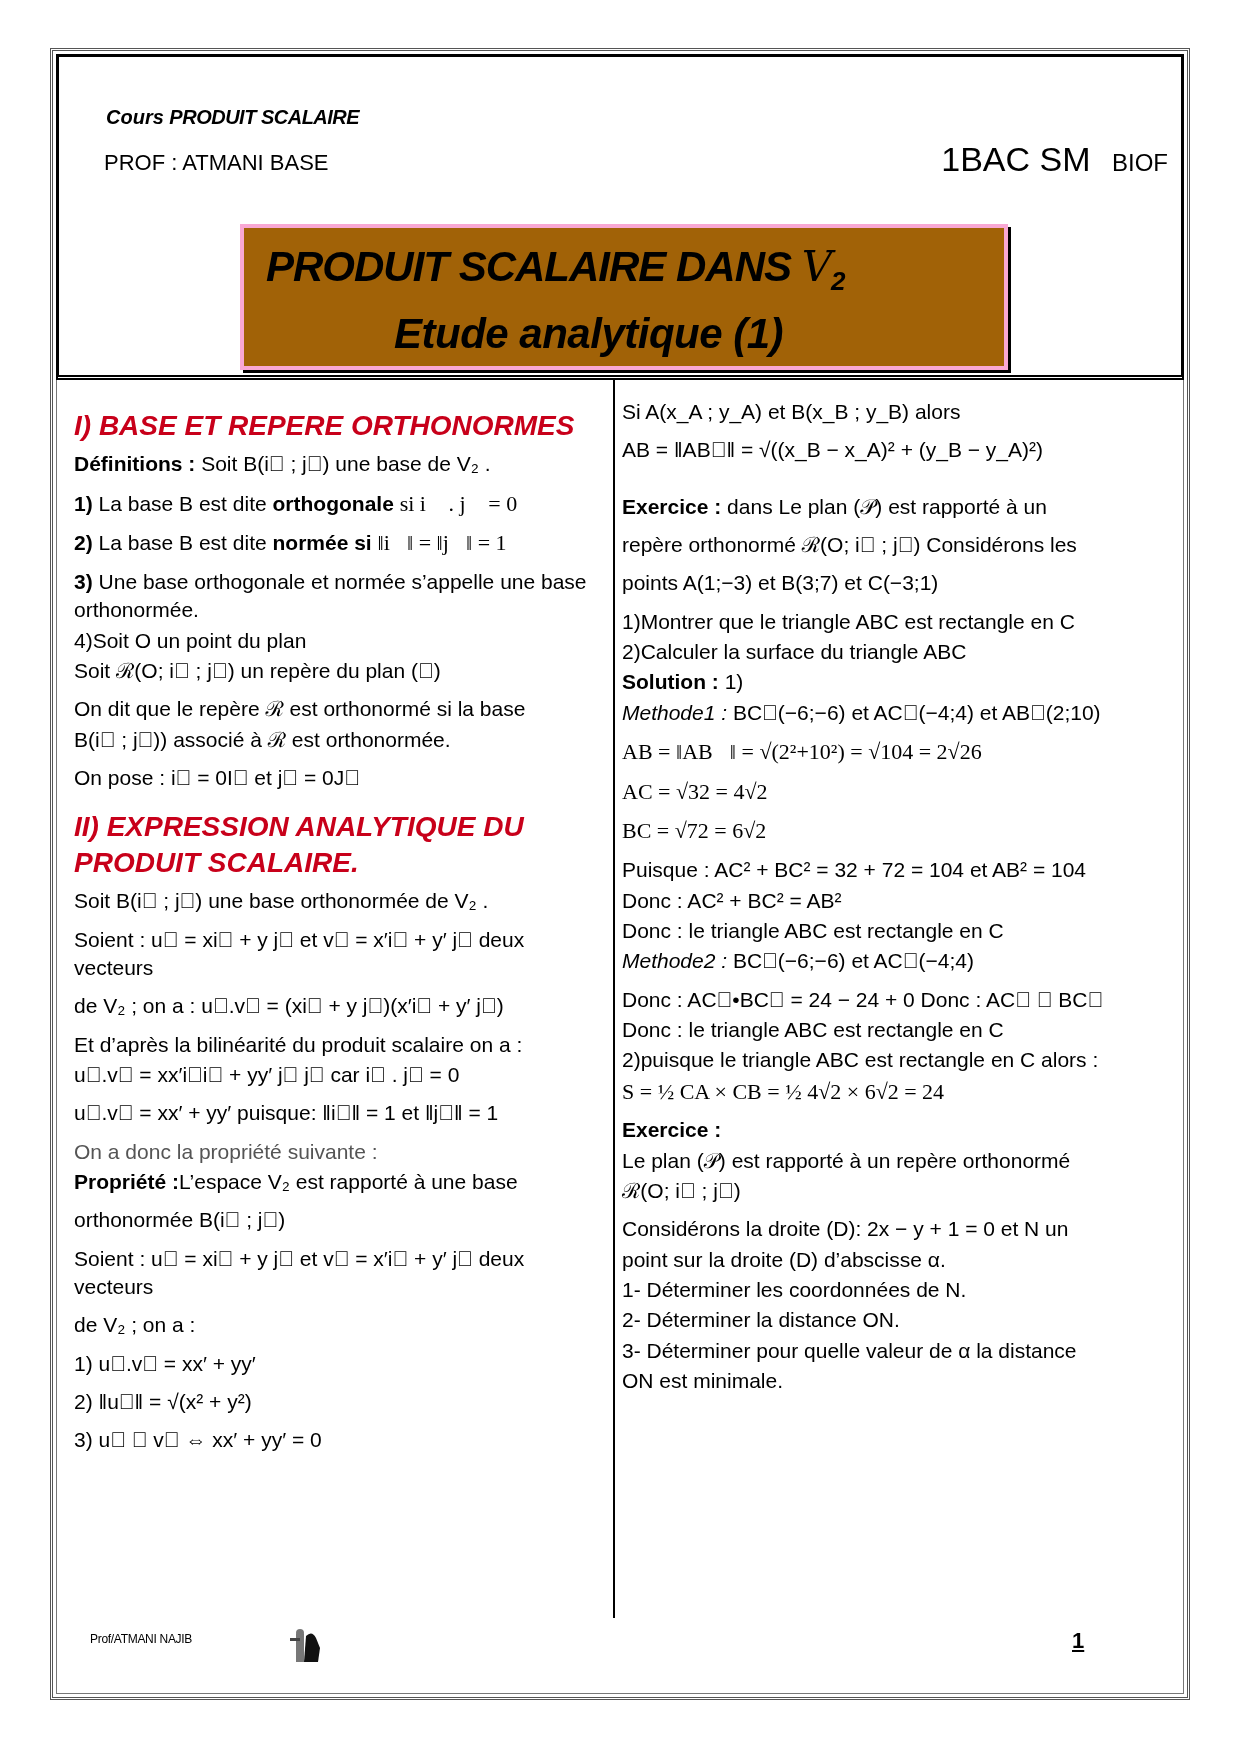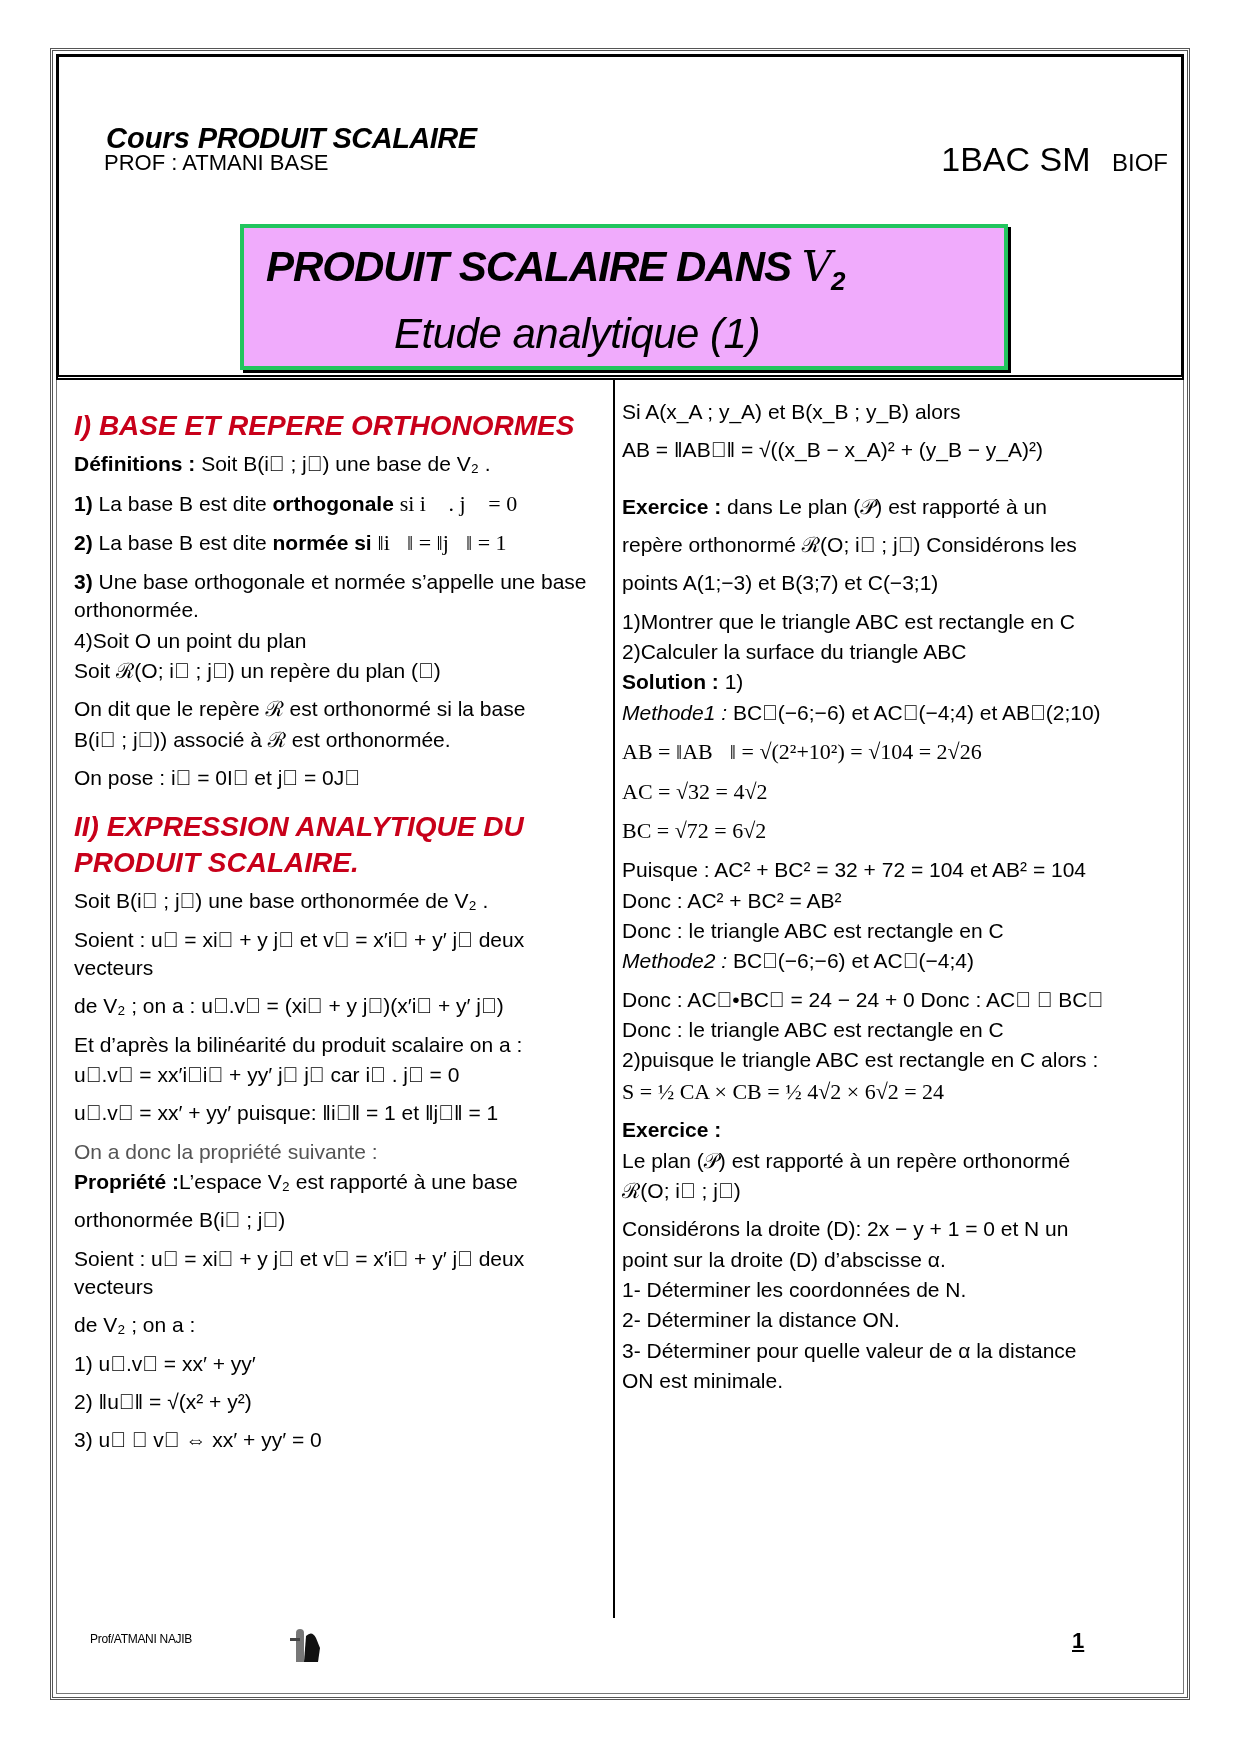--- a/index.html
+++ b/index.html
@@ -1,29 +1,29 @@
 <!DOCTYPE html>
 <html><head>
 <meta charset="utf-8">
 <style>
   html,body{margin:0;padding:0;background:#fff;}
   body{width:1240px;height:1754px;position:relative;overflow:hidden;font-family:"Liberation Sans",sans-serif;color:#000;}
   .outer{position:absolute;left:50px;top:48px;width:1140px;height:1652px;border:3px double #555;box-sizing:border-box;}
   .outer-inner{position:absolute;left:56px;top:54px;width:1128px;height:1640px;border:1px solid #777;box-sizing:border-box;}
   .header-box{position:absolute;left:56px;top:54px;width:1128px;height:326px;border:3px solid #000;box-sizing:border-box;border-bottom:5px double #000;}
-  .course{position:absolute;left:106px;top:122px;font-size:29px;font-style:italic;font-weight:bold;}
+  .course{position:absolute;left:106px;top:106px;font-size:20px;font-style:italic;font-weight:bold;}
   .course b{font-weight:900;letter-spacing:-0.5px;}
   .prof{position:absolute;left:104px;top:150px;font-size:22px;}
   .level{position:absolute;right:72px;top:140px;font-size:34px;}
   .level small{font-size:24px;margin-left:12px;}
-  .title-box{position:absolute;left:240px;top:224px;width:768px;height:146px;border:4px solid #22c55e;box-shadow:3px 3px 0 #000;box-sizing:border-box;background:#f0abfc;}
+  .title-box{position:absolute;left:240px;top:224px;width:768px;height:146px;border:4px solid #f9a8d4;box-shadow:3px 3px 0 #000;box-sizing:border-box;background:#a16207;}
   .title1{position:absolute;left:22px;top:14px;font-size:42px;font-weight:bold;font-style:italic;letter-spacing:-1px;}
   .title1 .v{font-family:"DejaVu Serif",serif;font-style:italic;font-weight:normal;}
   .title1 sub{font-size:26px;}
-  .title2{position:absolute;left:150px;top:82px;font-size:42px;font-weight:normal;font-style:italic;letter-spacing:-0.5px;}
+  .title2{position:absolute;left:150px;top:82px;font-size:42px;font-weight:bold;font-style:italic;letter-spacing:-0.5px;}
   .divider{position:absolute;left:613px;top:380px;width:2px;height:1238px;background:#000;}
   .col{position:absolute;font-size:21px;line-height:1.35;}
   .left{left:74px;top:392px;width:530px;}
   .right{left:622px;top:398px;width:560px;}
   .h-red{color:#c8001a;font-weight:bold;font-style:italic;font-size:28px;line-height:1.3;margin:16px 0 6px 0;}
   .mr{font-family:"Liberation Serif",serif;font-size:22px;}
   .ln{margin:0 0 10px 0;}
   .ln.tight{margin:0 0 2px 0;}
   .grey{color:#555;}
   .footer-name{position:absolute;left:90px;top:1632px;font-size:12px;font-weight:normal;letter-spacing:-0.3px;}

